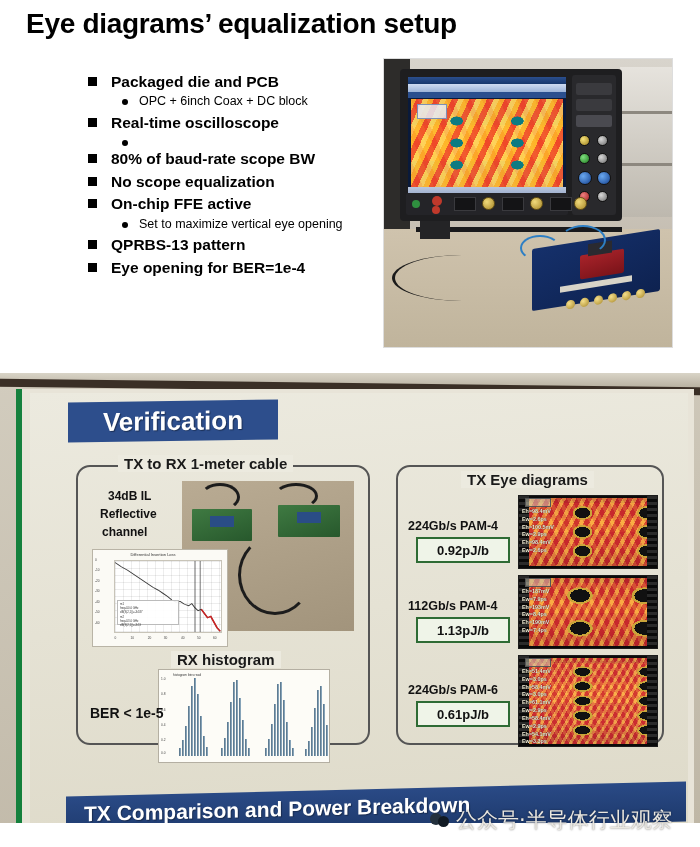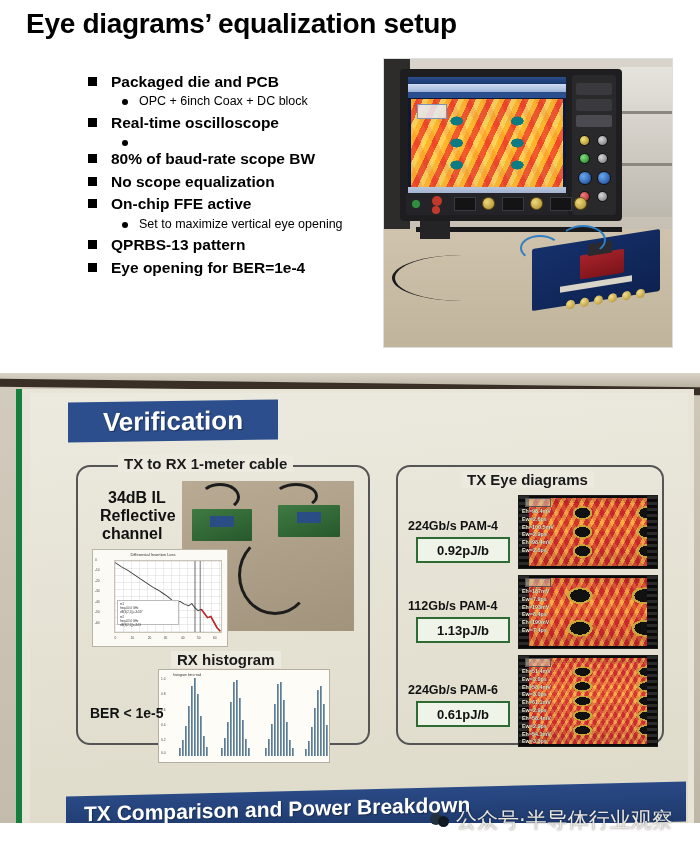--- a/index.html
+++ b/index.html
@@ -141,21 +141,21 @@
   }
   .verif-banner span { font-size:26px; font-weight:bold; color:#fff;
     text-shadow:1px 1px 1px rgba(0,0,0,.4); }
 
   .rbox { position:absolute; border:2px solid #555; border-radius:14px; }
   .rbox-title {
     position:absolute; background:#eceadf; padding:0 6px;
     font-size:15px; font-weight:bold; color:#1a1a1a;
   }
 
-  .pl-label { position:absolute; font-size:16px; font-weight:bold; color:#111; }
+  .pl-label { position:absolute; font-size:12px; font-weight:bold; color:#111; }
   .il-chart {
     position:absolute; background:#fbfaf5; border:1px solid #b9b4a6; overflow:hidden;
   }
   .il-title { position:absolute; left:28%; top:2px; font-size:4px; color:#333; }
   .il-plotarea { position:absolute; left:16%; top:10%; right:4%; bottom:14%; background:#fff;
     background-image:
       linear-gradient(to right, rgba(0,0,0,.07) 1px, transparent 1px),
       linear-gradient(to bottom, rgba(0,0,0,.07) 1px, transparent 1px);
     background-size:8px 7px; border:1px solid #c8c4b8; }
   .il-yticks { position:absolute; left:2px; top:8%; bottom:14%; width:14px; }

